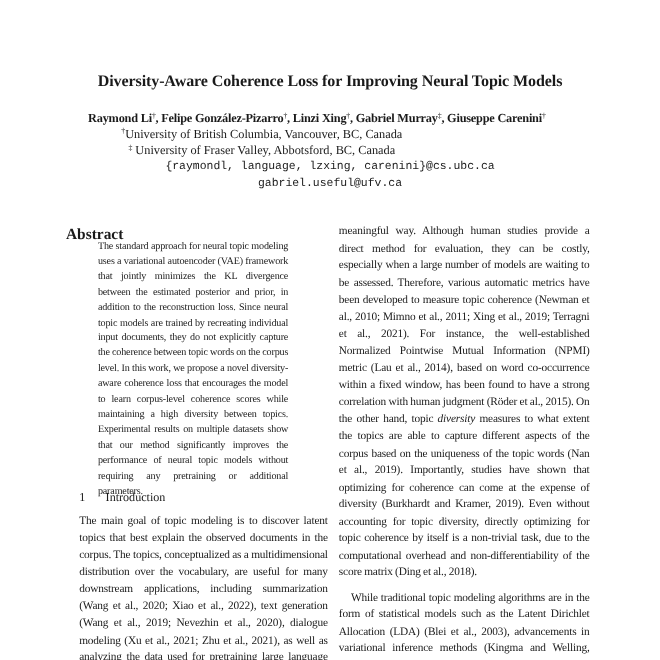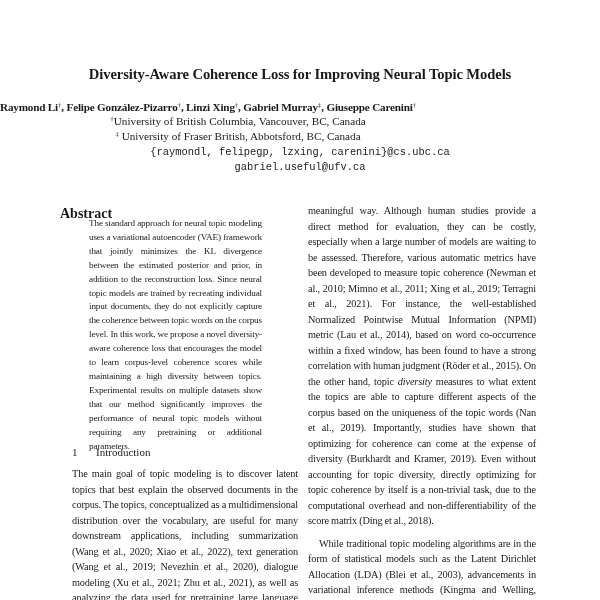--- a/index.html
+++ b/index.html
@@ -1,18 +1,18 @@
 <!DOCTYPE html>
 <html><head>
 <meta charset="utf-8">
 <style>
   html, body { margin:0; padding:0; background:#ffffff; }
   body { width:600px; height:600px; overflow:hidden; position:relative; font-family:"Liberation Serif", "DejaVu Serif", serif; color:#1a1a1a; }
   .title { position:absolute; top:66px; left:0; width:600px; text-align:center; font-weight:bold; font-size:14.6px; letter-spacing:-0.1px; }
-  .authors { position:absolute; top:101px; left:0; width:496px; text-align:left; font-weight:bold; font-size:11.2px; letter-spacing:-0.2px; }
+  .authors { position:absolute; top:101px; left:0; width:496px; text-align:right; font-weight:bold; font-size:11.2px; letter-spacing:-0.2px; }
   .aff { position:absolute; left:0; width:476px; text-align:center; font-size:11.2px; }
   .aff1 { top:115px; }
   .aff2 { top:130px; }
   .mono { position:absolute; left:0; width:600px; text-align:center; font-family:"Liberation Mono", "DejaVu Sans Mono", monospace; font-size:10.4px; }
   .email1 { top:146px; }
   .email2 { top:161px; }
   sup { font-size:7px; vertical-align:4px; font-weight:normal; }
   .abs-heading { position:absolute; top:206px; left:60px; width:226px; text-align:left; font-weight:bold; font-size:14px; }
   .abs-body { position:absolute; top:217px; left:89px; width:173px; font-size:9.2px; line-height:13.9px; text-align:justify; word-spacing:-0.3px; letter-spacing:-0.15px; }
   .sec-heading { position:absolute; top:446px; left:72px; font-weight:normal; font-size:11px; }
@@ -33,23 +33,23 @@
 
   <div class="authors">
     <span>Raymond Li</span><sup>†</sup>,
     <span>Felipe González-Pizarro</span><sup>†</sup>,
     <span>Linzi Xing</span><sup>†</sup>,
     <span>Gabriel Murray</span><sup>‡</sup>,
     <span>Giuseppe Carenini</span><sup>†</sup>
   </div>
 
   <div class="aff aff1"><sup>†</sup><span>University of British Columbia, Vancouver, BC, Canada</span></div>
-  <div class="aff aff2"><sup>‡</sup> <span>University of Fraser British, Abbotsford, BC, Canada</span></div>
+  <div class="aff aff2"><sup>‡</sup> <span>University of Fraser Valley, Abbotsford, BC, Canada</span></div>
 
-  <div class="mono email1">{raymondl, felipegp, lzxing, carenini}@cs.ubc.ca</div>
+  <div class="mono email1">{raymondl, language, lzxing, carenini}@cs.ubc.ca</div>
   <div class="mono email2">gabriel.useful@ufv.ca</div>
 
   <div class="abs-heading">Abstract</div>
   <div class="abs-body">The standard approach for neural topic modeling uses a variational autoencoder (VAE) framework that jointly minimizes the KL divergence between the estimated posterior and prior, in addition to the reconstruction loss. Since neural topic models are trained by recreating individual input documents, they do not explicitly capture the coherence between topic words on the corpus level. In this work, we propose a novel diversity-aware coherence loss that encourages the model to learn corpus-level coherence scores while maintaining a high diversity between topics. Experimental results on multiple datasets show that our method significantly improves the performance of neural topic models without requiring any pretraining or additional parameters.</div>
 
   <div class="sec-heading">
     <span class="num">1</span><span>Introduction</span>
   </div>
 
   <div class="col col-left">

